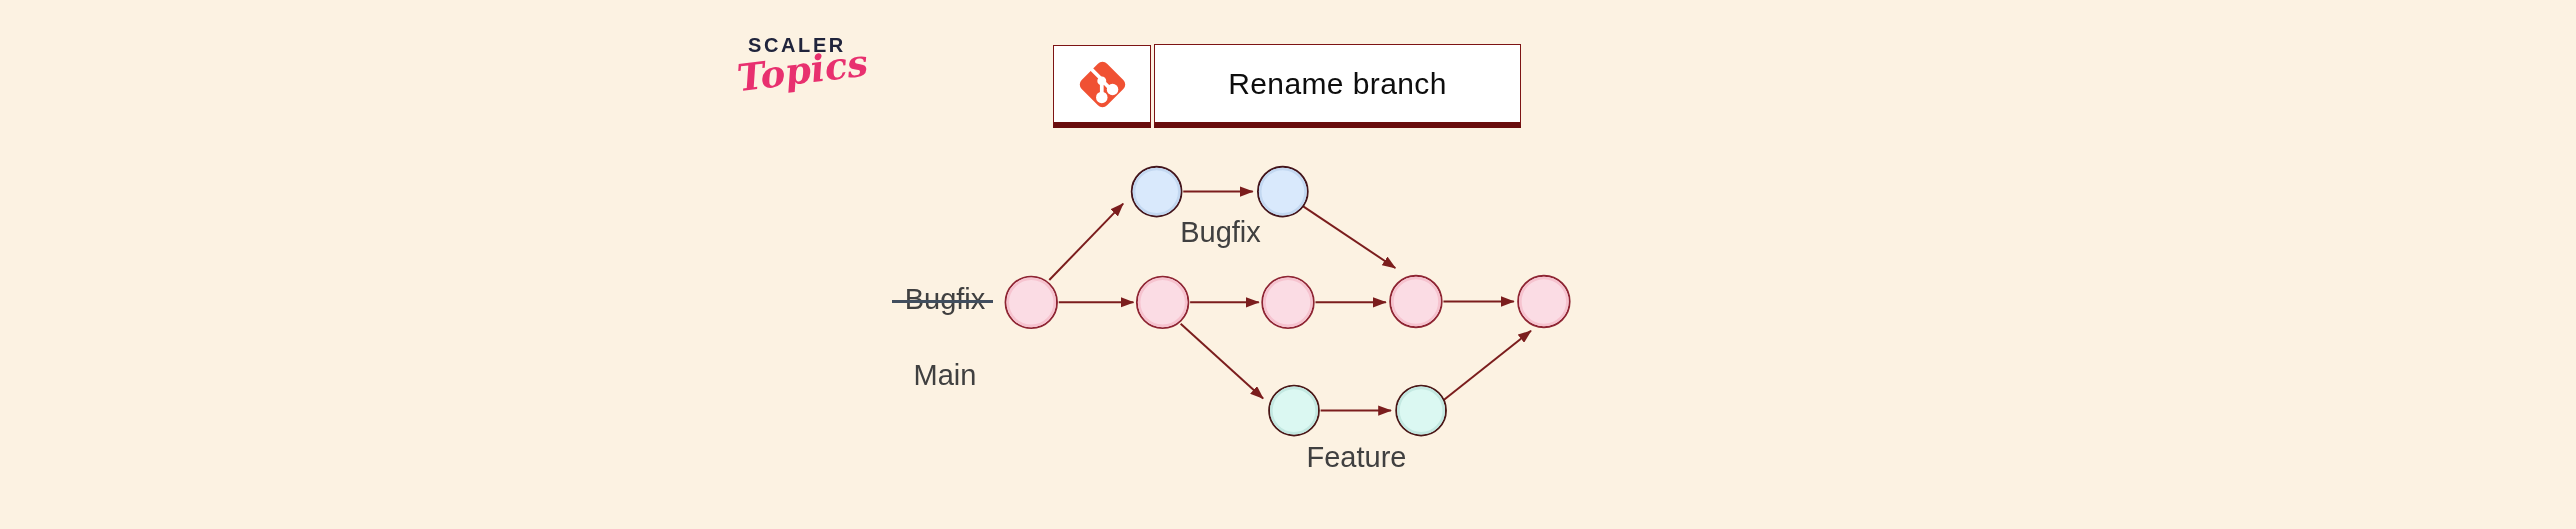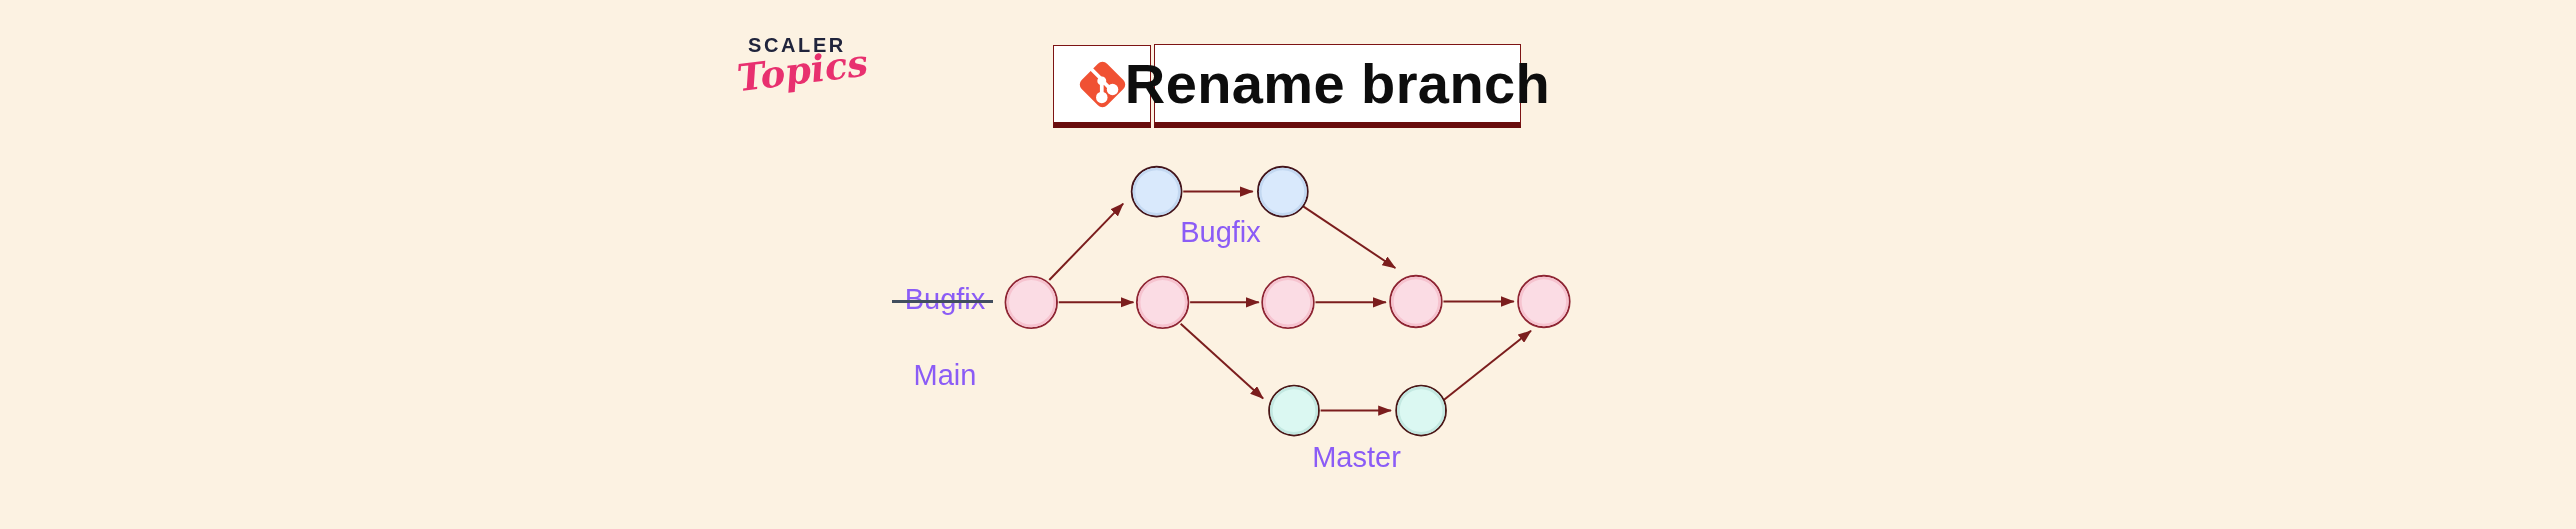--- a/index.html
+++ b/index.html
@@ -31,27 +31,27 @@
   .hdr-box{
     position:absolute;box-sizing:border-box;
     background:#ffffff;
     border:1.7px solid #7d1414;
     border-bottom:6px solid #690d0d;
     display:flex;align-items:center;justify-content:center;
   }
   .icon-box{left:1053px;top:45px;width:98px;height:83px;}
   .title-box{left:1154px;top:44px;width:367px;height:84px;}
   .title-text{
-    font-size:56px;font-weight:700;color:#0d0d0d;
+    font-size:30px;font-weight:400;color:#0d0d0d;
     letter-spacing:0.4px;white-space:nowrap;
   }
 
   
   .lbl{
-    position:absolute;font-size:29px;color:#8b5cf6;
+    position:absolute;font-size:29px;color:#404040;
     text-align:center;line-height:1.15;white-space:nowrap;
   }
   .master-wrap{left:878px;top:283px;width:134px;}
   .strike{
     position:absolute;left:13.7px;top:17px;width:101px;height:2.6px;
     background:#414e5e;
   }
   .main-lbl{left:878px;top:319px;width:134px;margin-top:40px;}
   .bugfix-lbl{left:1156px;top:216px;width:129px;}
   .feature-lbl{left:1292px;top:441px;width:129px;}
@@ -123,16 +123,16 @@
   <div class="hdr-box title-box">
     <span class="title-text">Rename branch</span>
   </div>
 
   <div class="lbl master-wrap">
     <span>Bugfix</span>
     <div class="strike"></div>
   </div>
   <div class="lbl main-lbl">Main</div>
   <div class="lbl bugfix-lbl">Bugfix</div>
-  <div class="lbl feature-lbl">Master</div>
+  <div class="lbl feature-lbl">Feature</div>
 
 </div>
 
 
 </body></html>

